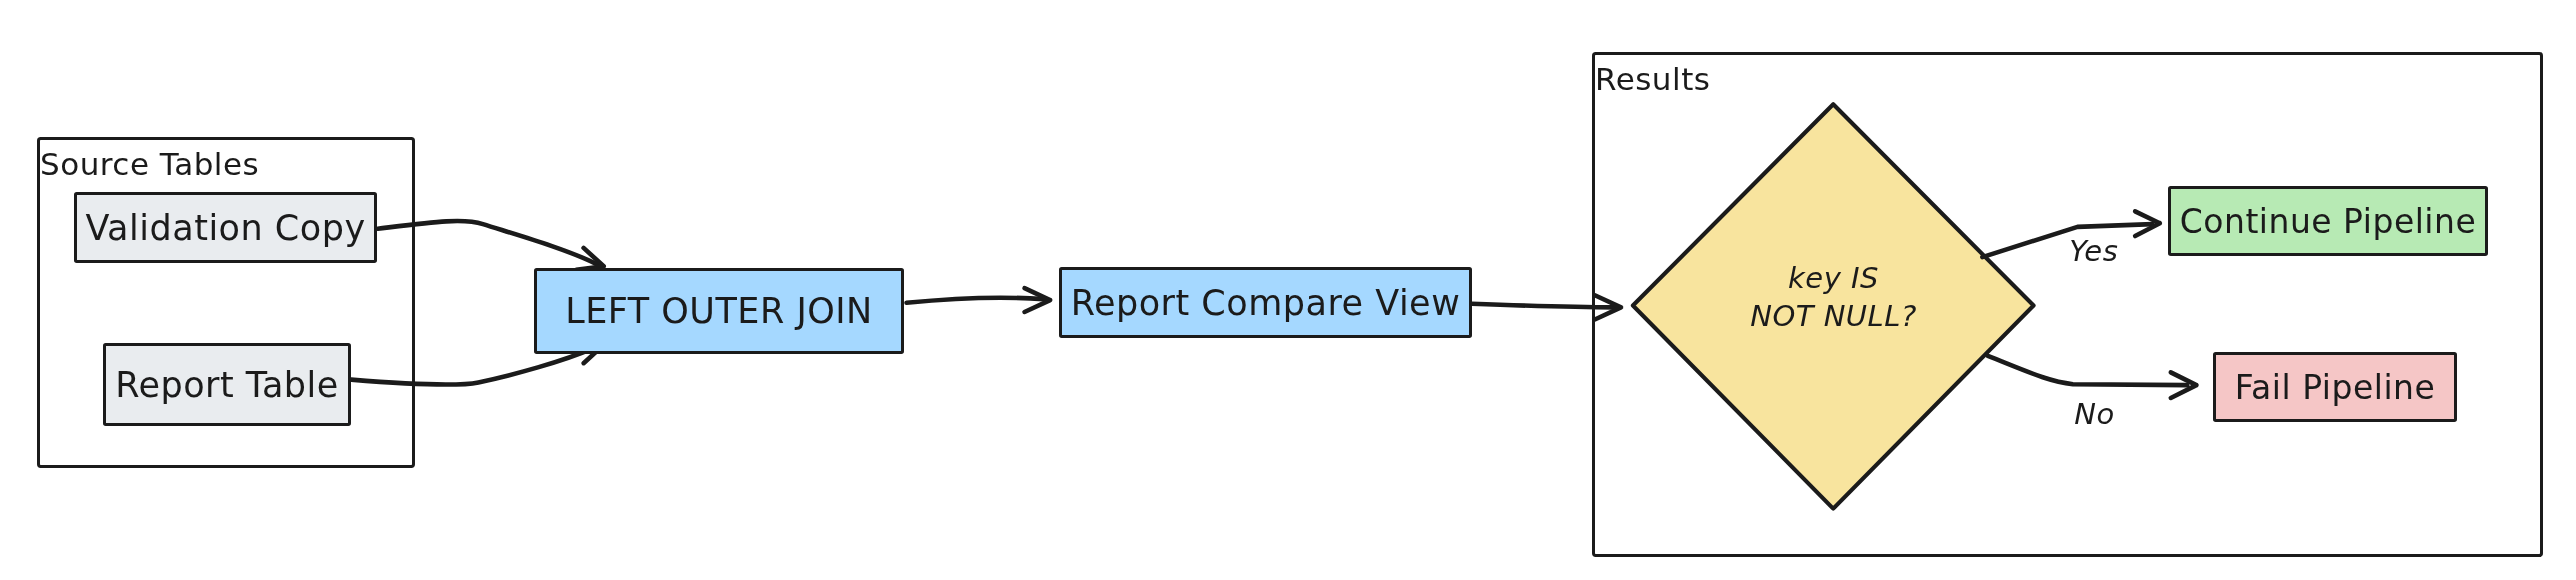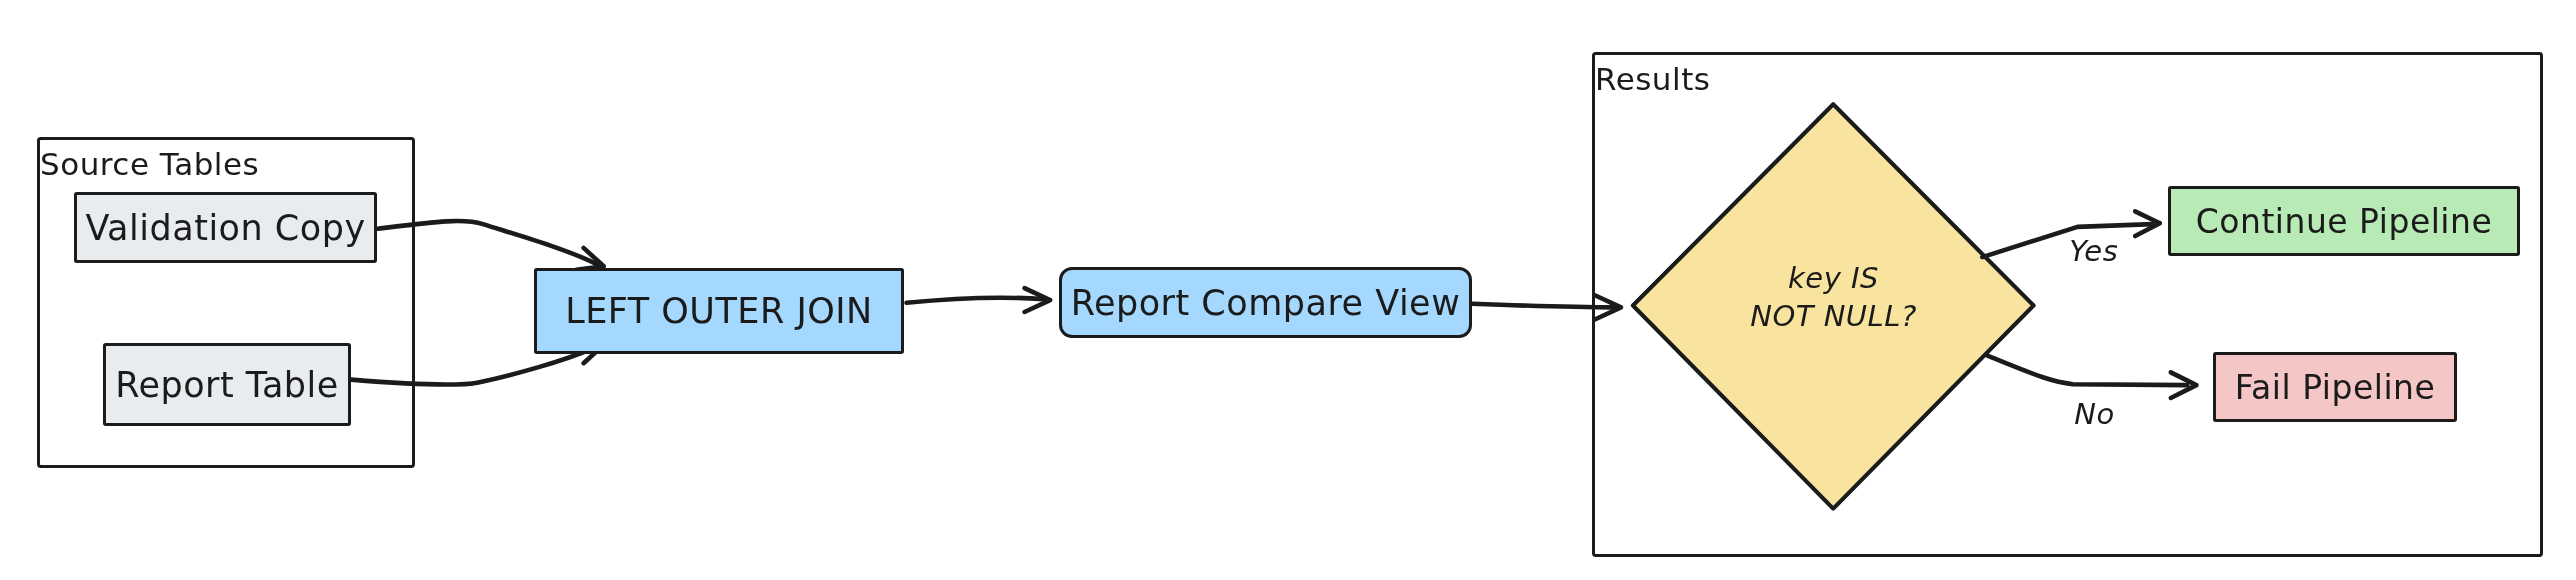--- a/index.html
+++ b/index.html
@@ -24,22 +24,22 @@
   .diamond{fill:#f8e49e;stroke:#1b1b1b;stroke-width:4.5;stroke-linejoin:round;}
 
   .node{
     position:absolute;border:3.7px solid #1b1b1b;border-radius:2.7px;box-sizing:border-box;
     display:flex;align-items:center;justify-content:center;
     font-size:35px;letter-spacing:0.5px;white-space:nowrap;z-index:3;
   }
   #n-validation-copy{left:74px;top:192px;width:303px;height:71px;background:#e9ecef;justify-content:center;}
   #n-report-table{left:103px;top:343px;width:248px;height:83px;background:#e9ecef;}
   #n-left-join{left:534px;top:268px;width:370px;height:86px;background:#a5d8ff;}
-  #n-report-compare{left:1059px;top:267px;width:413px;height:71px;background:#a5d8ff;border-radius:13px;}
-  #n-continue{left:2168px;top:186px;width:352px;height:70px;background:#b7eab4;font-size:33px;justify-content:center;}
+  #n-report-compare{left:1059px;top:267px;width:413px;height:71px;background:#a5d8ff;}
+  #n-continue{left:2168px;top:186px;width:320px;height:70px;background:#b7eab4;font-size:33px;justify-content:center;}
   #n-fail{left:2213px;top:352px;width:244px;height:70px;background:#f5c6c6;font-size:33px;}
 
   .diamond-label{
     position:absolute;left:1696px;top:260px;width:275px;text-align:center;z-index:4;
     font-style:italic;font-size:29px;line-height:1.3;letter-spacing:0.5px;
   }
   .edge-label{
     position:absolute;z-index:4;background:#ffffff;padding:0 7.3px;
     font-style:italic;font-size:29px;letter-spacing:0.5px;white-space:nowrap;margin-top:32px;
   }

